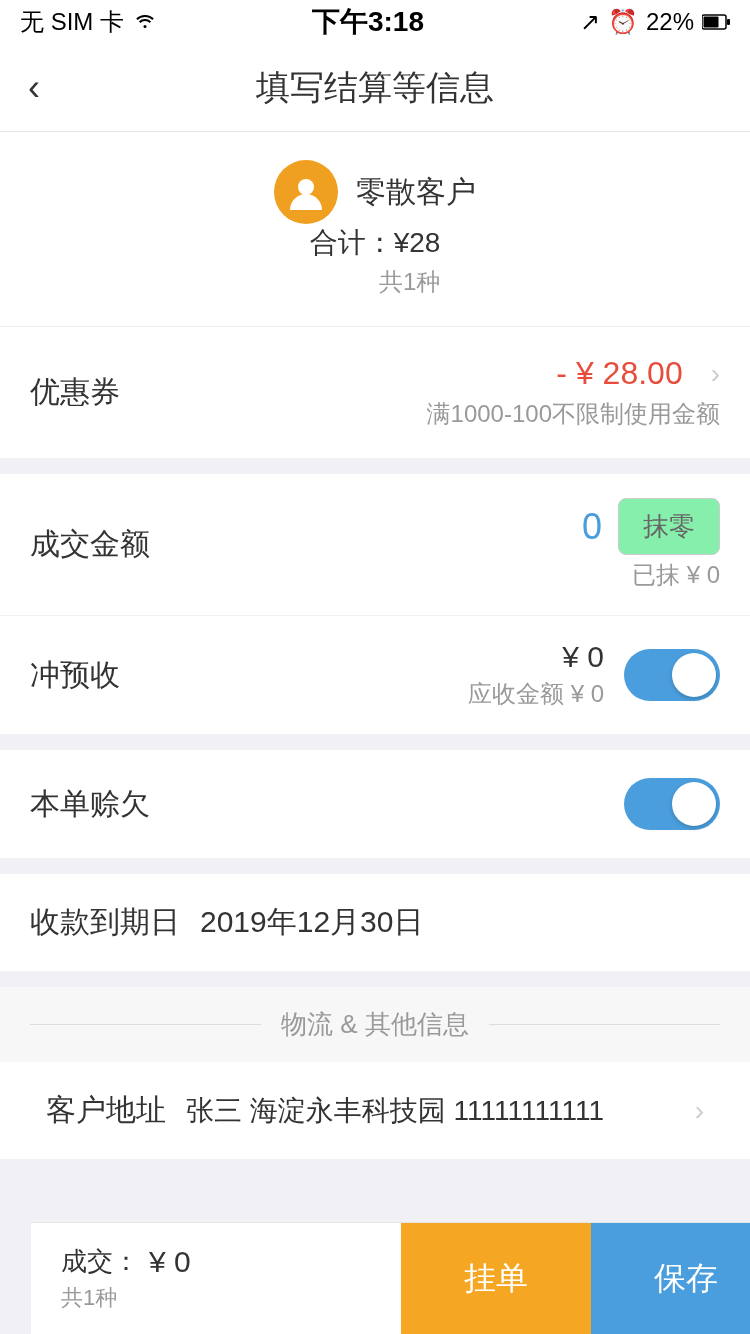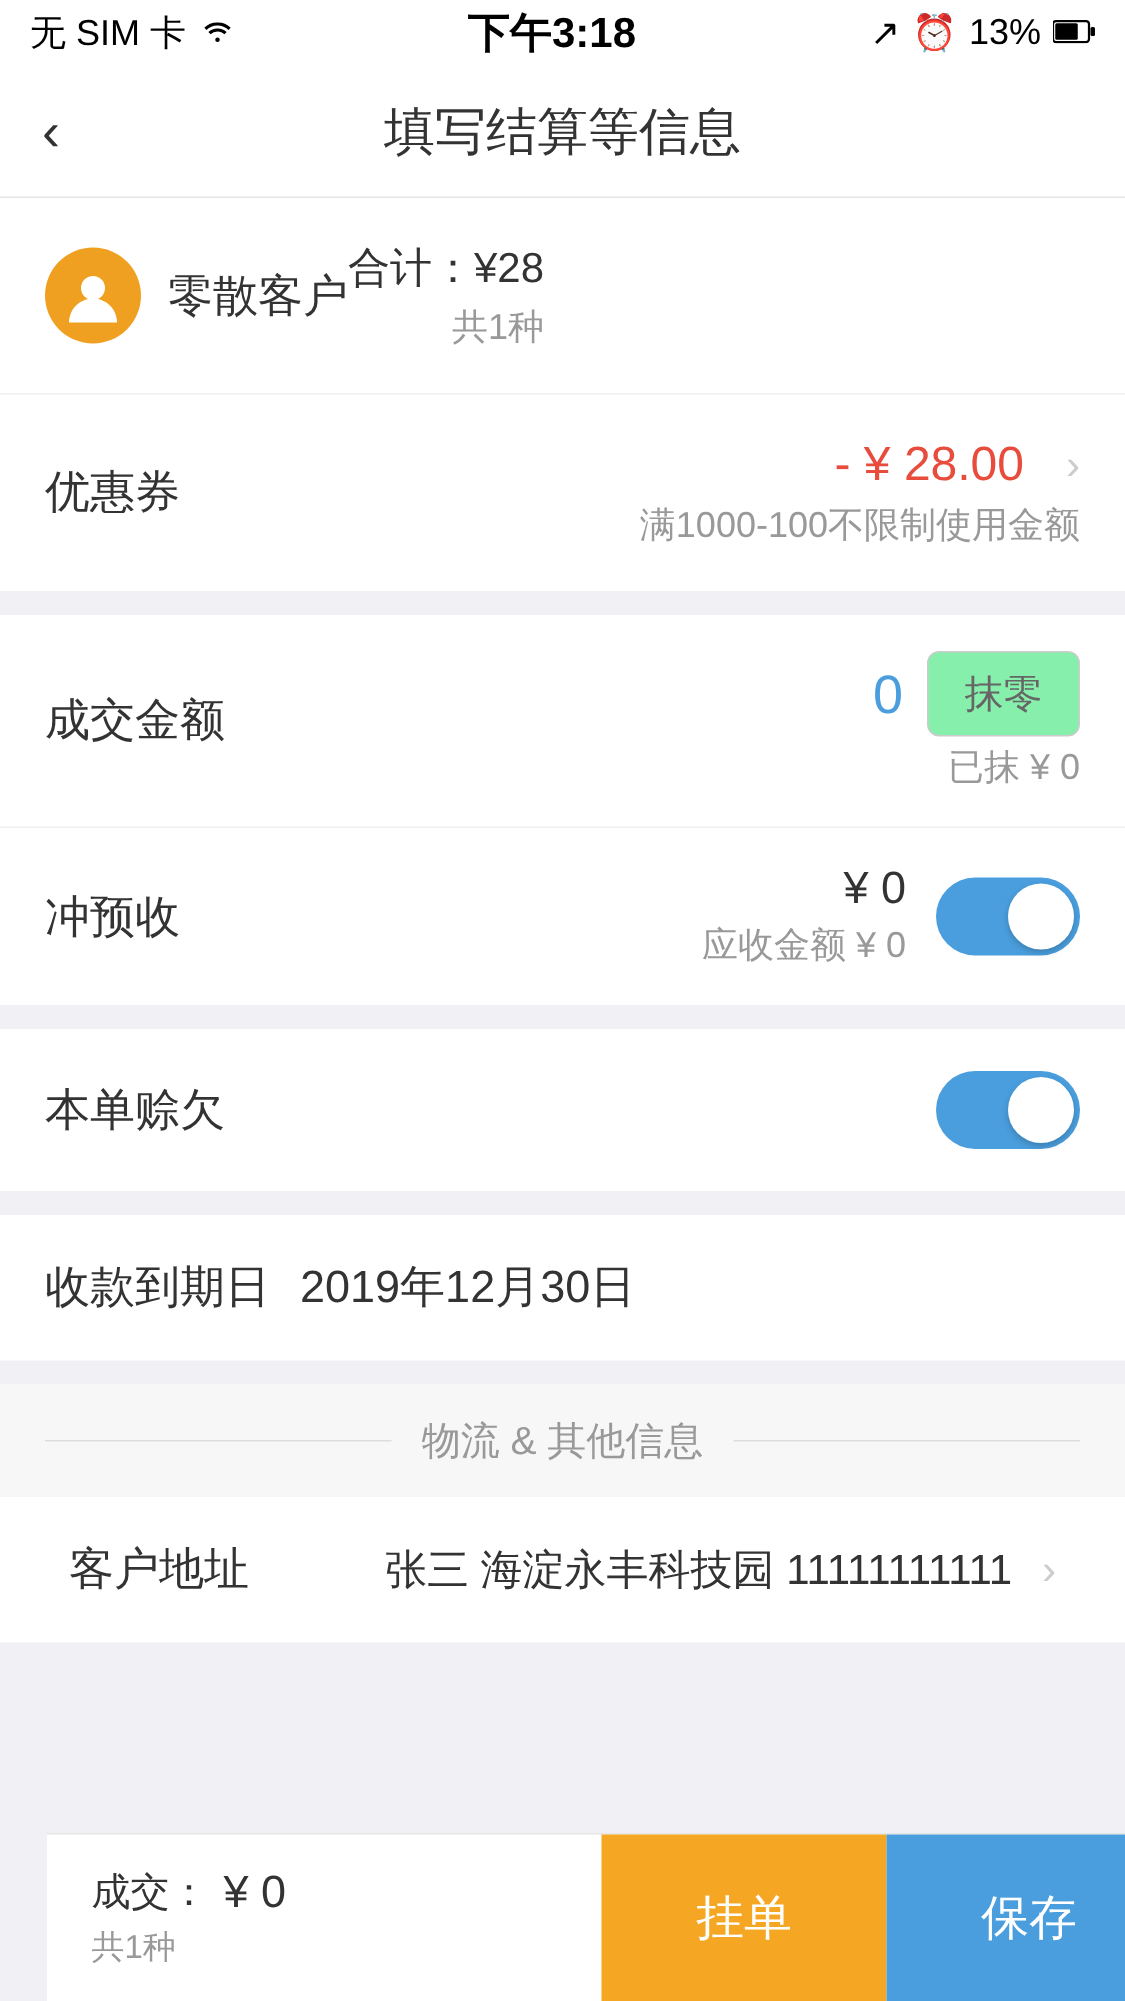--- a/index.html
+++ b/index.html
@@ -60,22 +60,23 @@
     
     .section {
       background: #fff;
       margin-bottom: 16px;
     }
 
     
     .customer-row {
       display: flex;
       align-items: center;
-      justify-content: flex-start;
+      justify-content: space-between;
       padding: 28px 30px;
+      flex-direction: column;
     }
     .customer-left {
       display: flex;
       align-items: center;
       gap: 18px;
     }
     .customer-avatar {
       width: 64px;
       height: 64px;
       border-radius: 50%;
@@ -277,21 +278,21 @@
         <path d="M11 12a1.5 1.5 0 110 3 1.5 1.5 0 010-3z" fill="#000"></path>
         <path d="M11 8c1.8 0 3.4.7 4.6 1.9l1.5-1.5A8.5 8.5 0 0011 6a8.5 8.5 0 00-6.1 2.4l1.5 1.5A6.4 6.4 0 0111 8z" fill="#000"></path>
         <path d="M11 4c2.8 0 5.4 1.1 7.3 3l1.5-1.5A12 12 0 0011 2 12 12 0 002.2 5.5L3.7 7A9.8 9.8 0 0111 4z" fill="#000"></path>
       </svg>
     </span>
   </div>
   <div class="status-center">下午3:18</div>
   <div class="status-right">
     <span>↗</span>
     <span>⏰</span>
-    <span>13%</span>
+    <span>22%</span>
     <span>
       <svg width="28" height="16" viewBox="0 0 28 16">
         <rect x="0" y="1" width="24" height="14" rx="2" ry="2" fill="none" stroke="#000" stroke-width="1.5"></rect>
         <rect x="25" y="5" width="3" height="6" rx="1" fill="#000"></rect>
         <rect x="1.5" y="2.5" width="15" height="11" rx="1" fill="#000"></rect>
       </svg>
     </span>
   </div>
 </div>
 
@@ -361,21 +362,21 @@
     <div class="toggle"></div>
   </div>
 
   <div style="background:#fff; margin-bottom:16px;">
     <div class="due-date-row">
       <span class="due-date-label">收款到期日</span>
       <span class="due-date-value">2019年12月30日</span>
     </div>
   </div>
 
-  <div style="background:#fff; margin-bottom: 0; text-align: right;">
+  <div style="background:#fff; margin-bottom: 0;">
     <div class="logistics-header">
       <div class="logistics-line"></div>
       <span class="logistics-text">物流 &amp; 其他信息</span>
       <div class="logistics-line"></div>
     </div>
 
     <div class="address-row">
       <span class="address-label">客户地址</span>
       <span class="address-value">张三 海淀永丰科技园 11111111111</span>
       <span class="address-chevron">›</span>

